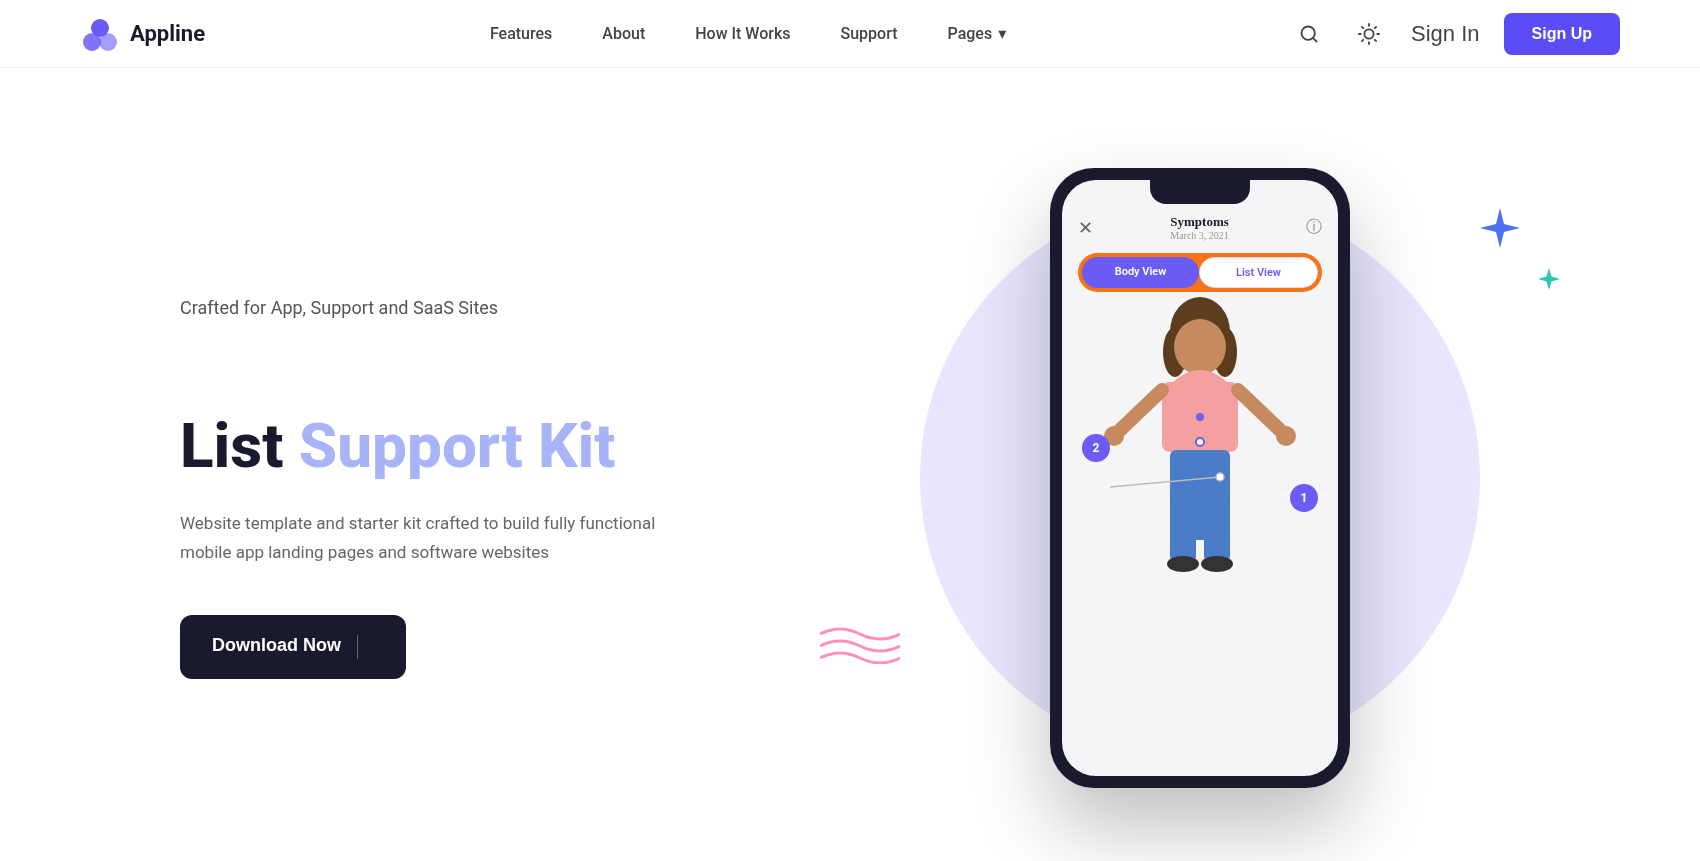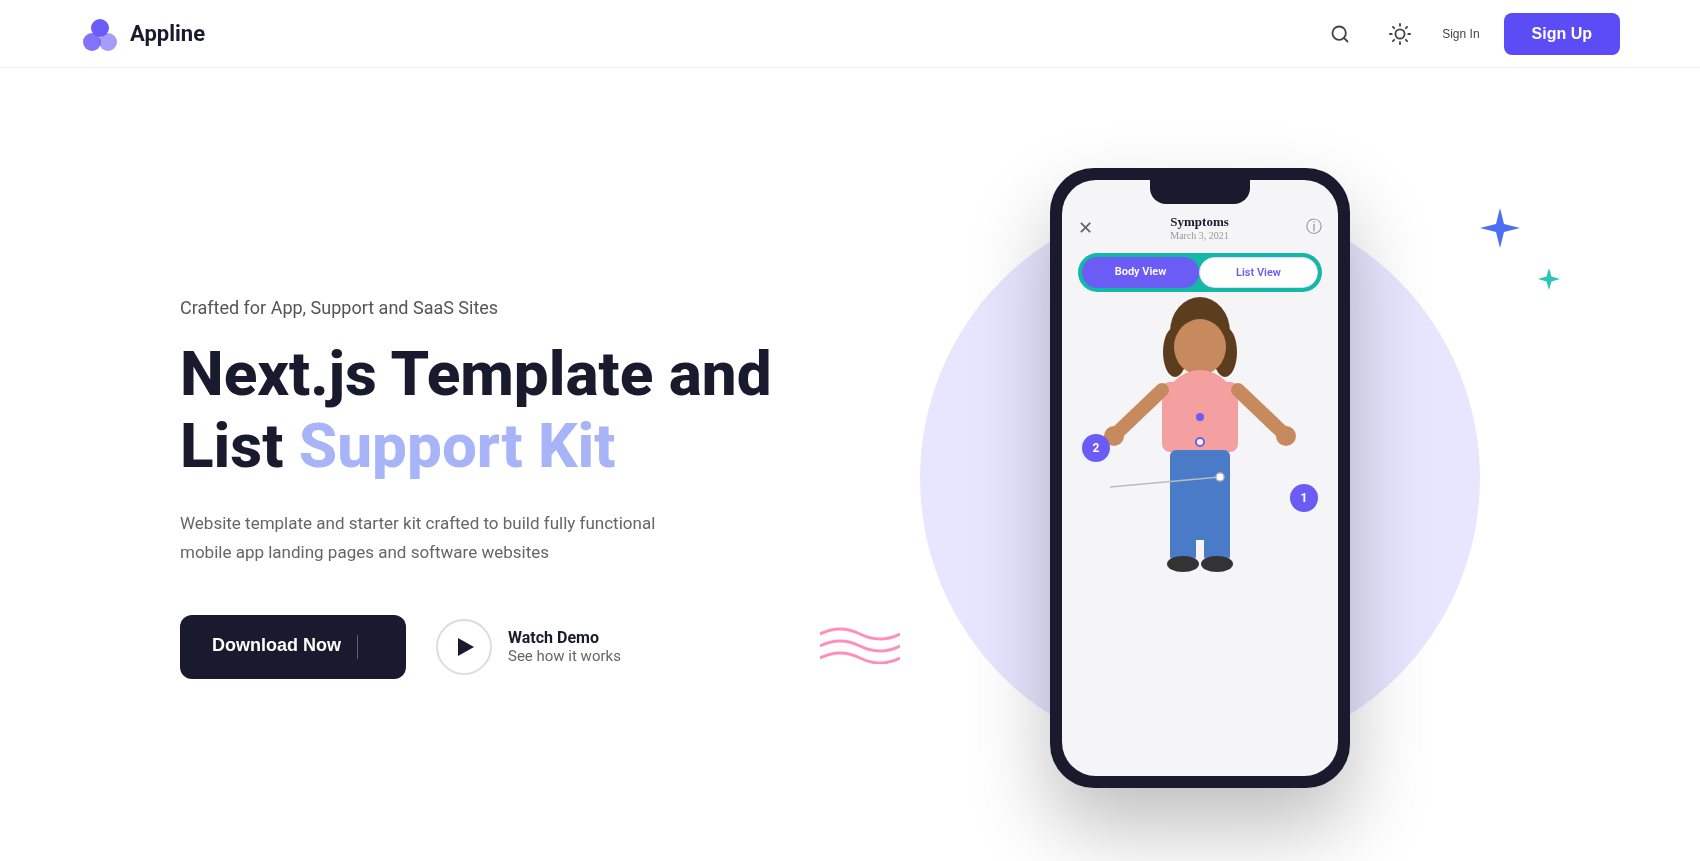--- a/index.html
+++ b/index.html
@@ -67,21 +67,21 @@
       display: flex;
       align-items: center;
       justify-content: center;
       width: 36px;
       height: 36px;
     }
     .sign-in-btn {
       background: none;
       border: none;
       cursor: pointer;
-      font-size: 12px;
+      font-size: 22px;
       font-weight: 500;
       color: #444;
     }
     .sign-up-btn {
       background: #5b4cf5;
       color: white;
       border: none;
       border-radius: 8px;
       padding: 12px 28px;
       font-size: 16px;
@@ -266,21 +266,21 @@
     .phone-date {
       font-size: 10px;
       color: #999;
     }
     .phone-info {
       font-size: 16px;
       color: #888;
     }
     .phone-tabs {
       display: flex;
-      background: #14b8a6;
+      background: #f97316;
       border-radius: 30px;
       padding: 4px;
       margin-bottom: 0;
     }
     .phone-tab {
       flex: 1;
       text-align: center;
       padding: 8px 0;
       border-radius: 26px;
       font-size: 11px;
@@ -365,20 +365,32 @@
 <nav>
   <div class="nav-logo">
     <svg class="logo-icon" viewBox="0 0 40 40" fill="none" xmlns="http://www.w3.org/2000/svg">
       <circle cx="12" cy="28" r="9" fill="#6b5cf6" opacity="0.85"></circle>
       <circle cx="28" cy="28" r="9" fill="#6b5cf6" opacity="0.6"></circle>
       <circle cx="20" cy="14" r="9" fill="#6b5cf6"></circle>
     </svg>
     <span class="logo-text">Appline</span>
   </div>
 
+  <ul class="nav-links">
+    <li><a href="#">Features</a></li>
+    <li><a href="#">About</a></li>
+    <li><a href="#">How It Works</a></li>
+    <li><a href="#">Support</a></li>
+    <li>
+      <div class="nav-pages">
+        <span>Pages</span>
+        <span>▾</span>
+      </div>
+    </li>
+  </ul>
 
   <div class="nav-right">
     <button class="nav-icon-btn">
       <svg width="20" height="20" viewBox="0 0 24 24" fill="none" stroke="#444" stroke-width="2.2" stroke-linecap="round">
         <circle cx="11" cy="11" r="8"></circle>
         <line x1="21" y1="21" x2="16.65" y2="16.65"></line>
       </svg>
     </button>
     <button class="nav-icon-btn">
       <svg width="22" height="22" viewBox="0 0 24 24" fill="none" stroke="#444" stroke-width="2" stroke-linecap="round">
@@ -395,39 +407,30 @@
     </button>
     <button class="sign-in-btn">Sign In</button>
     <button class="sign-up-btn">Sign Up</button>
   </div>
 </nav>
 
 <section class="hero">
   <div class="hero-left">
     <p class="hero-subtitle">Crafted for App, Support and SaaS Sites</p>
     <h1 class="hero-title">
-      <span>Next.js Template and</span><br>
+      <br>
       <span>List </span><span class="accent">Support Kit</span>
     </h1>
     <p class="hero-desc">Website template and starter kit crafted to build fully functional mobile app landing pages and software websites</p>
     <div class="hero-actions">
       <button class="download-btn">
         <span>Download Now</span>
         <span class="divider"></span>
         <span class="apple-icon"></span>
       </button>
-      <a class="watch-demo" href="#">
-        <div class="play-btn">
-          <div class="play-triangle"></div>
-        </div>
-        <div class="watch-demo-text">
-          <span class="watch-demo-title">Watch Demo</span>
-          <span class="watch-demo-sub">See how it works</span>
-        </div>
-      </a>
     </div>
   </div>
 
   <div class="hero-right">
     <div class="bg-circle"></div>
 
     <div class="star-blue">
       <svg width="40" height="40" viewBox="0 0 40 40">
         <polygon points="20,0 24,16 40,20 24,24 20,40 16,24 0,20 16,16" fill="#4e6ef5"></polygon>
       </svg>

